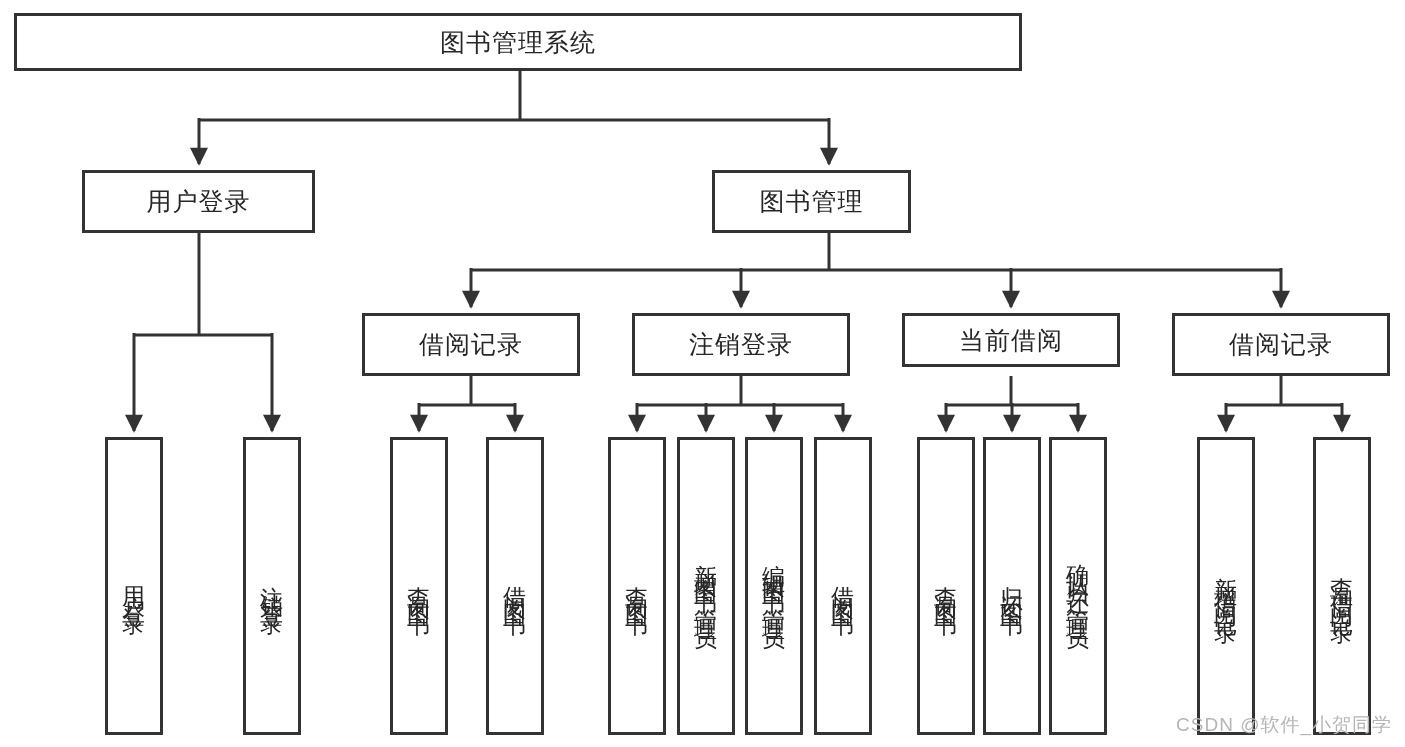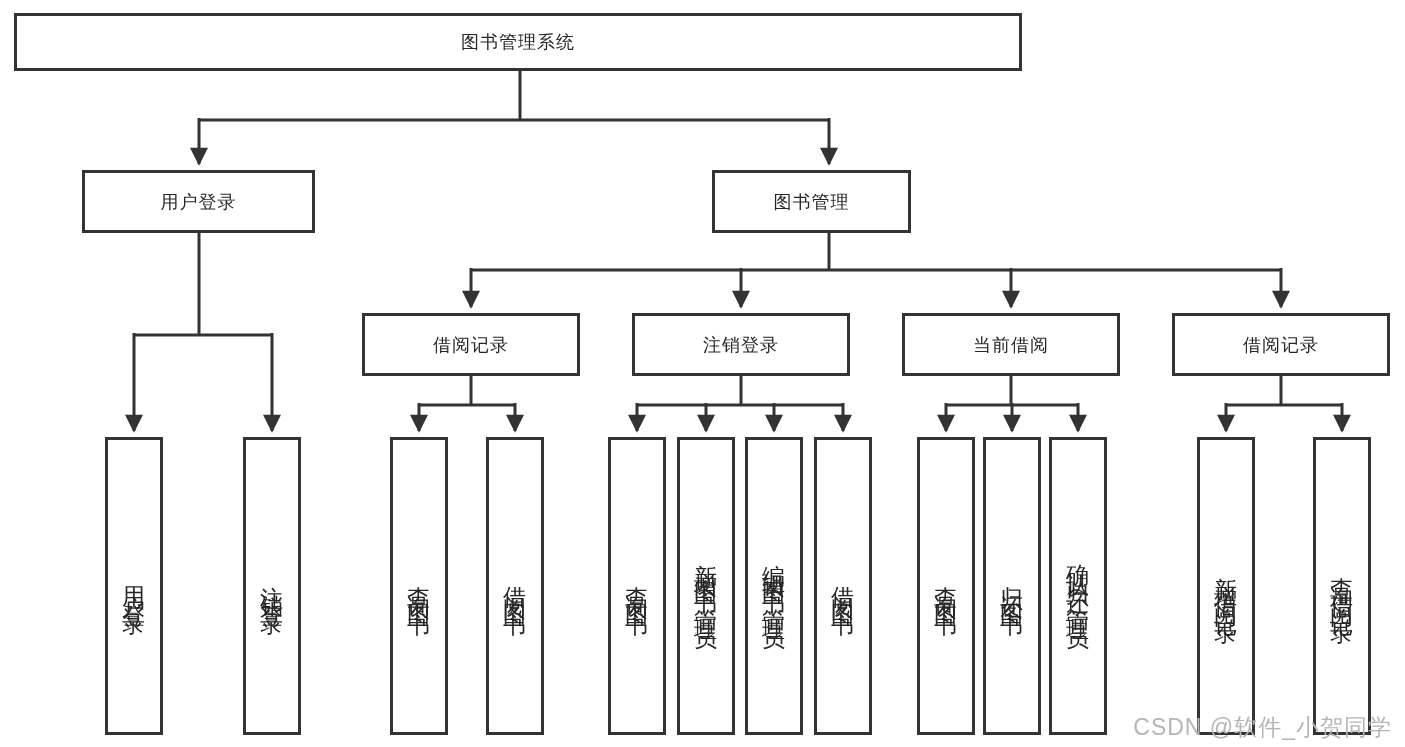--- a/index.html
+++ b/index.html
@@ -12,47 +12,47 @@
   }
   #wires{position:absolute;left:0;top:0;width:1405px;height:747px;}
   .node{
     position:absolute;
     box-sizing:border-box;
     background:#ffffff;
     border:3px solid #333333;
     display:flex;align-items:center;justify-content:center;
     color:#262626;
   }
-  .hnode{font-size:18px;letter-spacing:1px;}
+  .hnode{font-size:25px;letter-spacing:1px;}
   .leaf span{
     writing-mode:vertical-rl;
     text-orientation:mixed;
     font-size:23px;
     line-height:1.05;
     letter-spacing:9px;
     color:#262626;
     white-space:nowrap;
   }
   
   #n-root{left:14px;top:13px;width:1008px;height:58px;}
   #n-login{left:82px;top:170px;width:233px;height:63px;}
   #n-mgmt{left:712px;top:170px;width:199px;height:63px;}
   #n-g0{left:362px;top:313px;width:218px;height:63px;}
   #n-g1{left:632px;top:313px;width:218px;height:63px;}
-  #n-g2{left:902px;top:313px;width:218px;height:63px;}
+  #n-g2{left:902px;top:313px;width:218px;height:54px;}
   #n-g3{left:1172px;top:313px;width:218px;height:63px;}
   .leaf{top:437px;width:58px;height:298px;}
   #l-a0{left:105px;} #l-a1{left:243px;}
   #l-b0{left:390px;} #l-b1{left:486px;}
   #l-c0{left:608px;} #l-c1{left:677px;} #l-c2{left:745px;} #l-c3{left:814px;}
   #l-d0{left:917px;} #l-d1{left:983px;} #l-d2{left:1049px;}
   #l-e0{left:1197px;} #l-e1{left:1313px;}
   #watermark{
     position:absolute;right:13px;top:712px;
-    font-size:23px;color:#b5b5b5;letter-spacing:1px;
+    font-size:19px;color:#b5b5b5;letter-spacing:1px;
     font-family:"Liberation Sans","DejaVu Sans",sans-serif;
   }
 </style>
 </head>
 <body>
 
 <div id="canvas">
 
   <svg id="wires" viewBox="0 0 1405 747" xmlns="http://www.w3.org/2000/svg">
     <defs>

